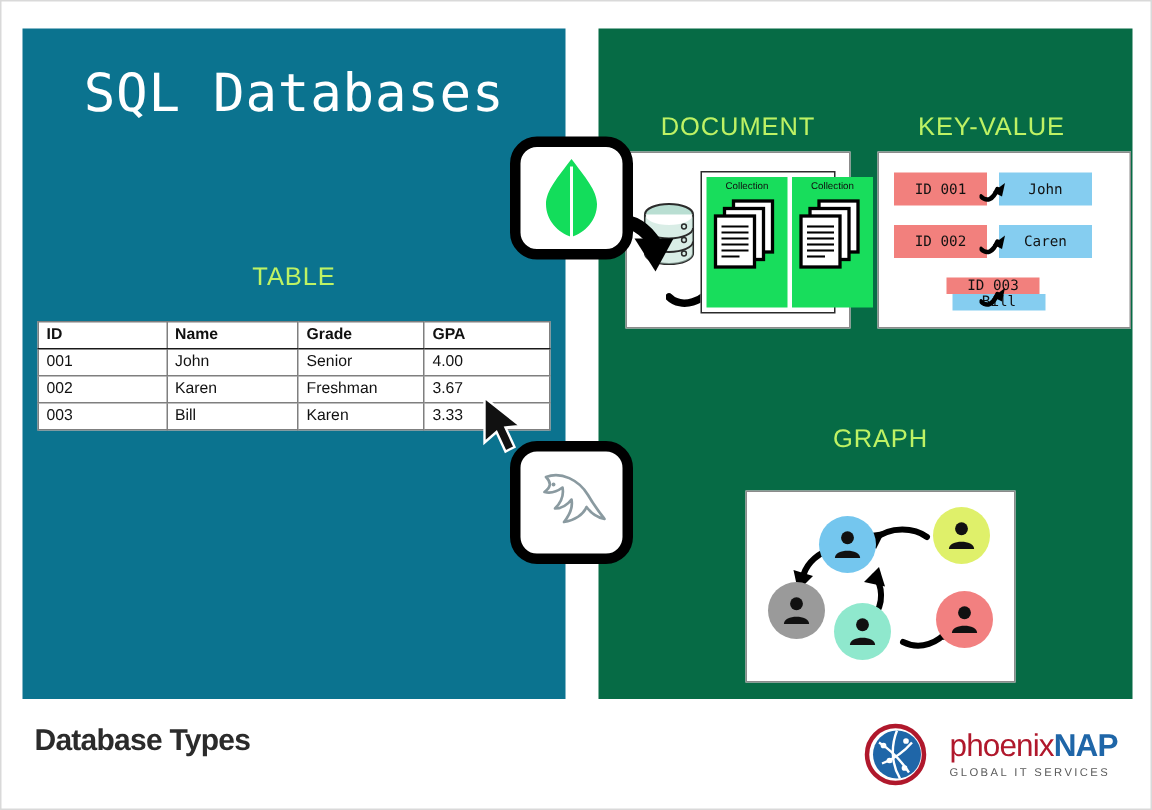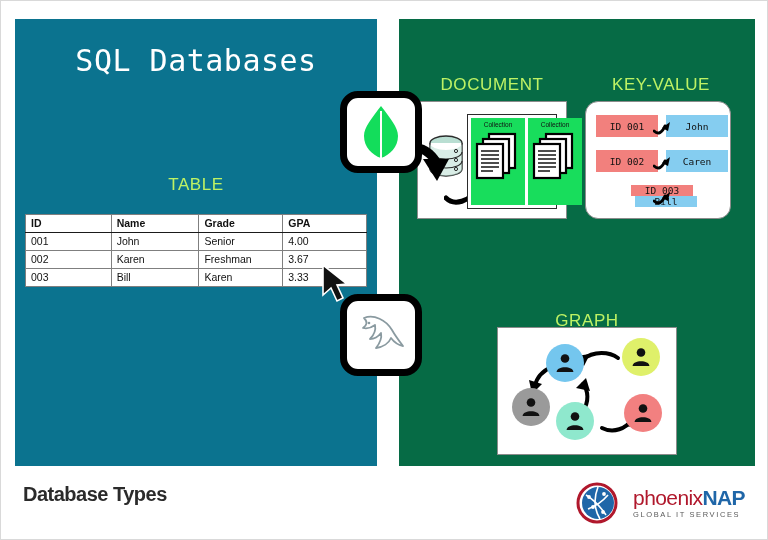--- a/index.html
+++ b/index.html
@@ -18,21 +18,21 @@
 
   
   .panel { position: absolute; }
   #sql-panel   { left: 14px;  top: 18px; width: 362px; height: 447px; background: #0b738f; }
   #nosql-panel { left: 398px; top: 18px; width: 356px; height: 447px; background: #066b45; }
 
   .panel-title {
     position: absolute; left: 0; right: 0; top: 24px;
     text-align: center;
     font-family: "DejaVu Sans Mono", "Liberation Mono", monospace;
-    font-size: 30px; color: #ffffff; letter-spacing: 0.5px;
+    font-size: 35px; color: #ffffff; letter-spacing: 0.5px;
   }
   .section-label {
     position: absolute; text-align: center;
     font-family: "Liberation Sans", sans-serif;
     font-size: 17px; color: #bef264; letter-spacing: 0.6px;
   }
 
   
   #sql-table {
     position: absolute; left: 10px; top: 195px;
@@ -70,21 +70,21 @@
   #mongo-badge { left: 339px; top: 90px;  width: 82px; height: 82px; }
   #mysql-badge { left: 339px; top: 293px; width: 82px; height: 82px; }
 
   
   .white-card {
     position: absolute;
     background: #ffffff;
     border: 1px solid #8b8b8b;
   }
   #document-card { left: 18px;  top: 82px;  width: 150px; height: 118px; }
-  #keyvalue-card { left: 186px; top: 82px;  width: 146px; height: 118px; border-radius: 13px; }
+  #keyvalue-card { left: 186px; top: 82px;  width: 169px; height: 118px; }
   #graph-card    { left: 98px;  top: 308px; width: 180px; height: 128px; }
 
   
   #collections-box {
     position: absolute; left: 49px; top: 12px;
     width: 90px; height: 95px;
     border: 1.5px solid #2b2b2b;
     background: #ffffff;
     display: flex; gap: 3px; padding: 3px;
   }
@@ -261,21 +261,21 @@
       <div class="kv-row" style="top:83px;flex-direction:column;">
         <div class="kv-key">ID 003</div>
         <div class="kv-val">Bill</div>
         <svg class="kv-arrow" viewBox="0 0 18 16">
           <path d="M1 12 C5 16 9 14 12 7" stroke="#000000" stroke-width="3" fill="none" stroke-linecap="round"></path>
           <polygon points="9,9 17,3 15,12" fill="#000000"></polygon>
         </svg>
       </div>
     </div>
 
-    <div class="section-label" style="left:98px;top:292px;width:180px;">GRAPH</div>
+    <div class="section-label" style="left:98px;top:264px;width:180px;">GRAPH</div>
     <div class="white-card" id="graph-card">
       <svg width="180" height="128" viewBox="0 0 180 128">
         <g fill="#000000">
           <path d="M84 32 C96 22 112 24 120 30" stroke="#000" stroke-width="4" fill="none" stroke-linecap="round"></path>
           <polygon points="86,38 78,28 92,26"></polygon>
           <path d="M55 38 C42 44 38 52 37 58" stroke="#000" stroke-width="4" fill="none" stroke-linecap="round"></path>
           <polygon points="31,52 34,66 44,56"></polygon>
           <path d="M84 84 C92 74 90 62 85 56" stroke="#000" stroke-width="4" fill="none" stroke-linecap="round"></path>
           <polygon points="78,60 88,50 92,63"></polygon>
           <path d="M104 100 C116 106 128 100 134 92" stroke="#000" stroke-width="4" fill="none" stroke-linecap="round"></path>

